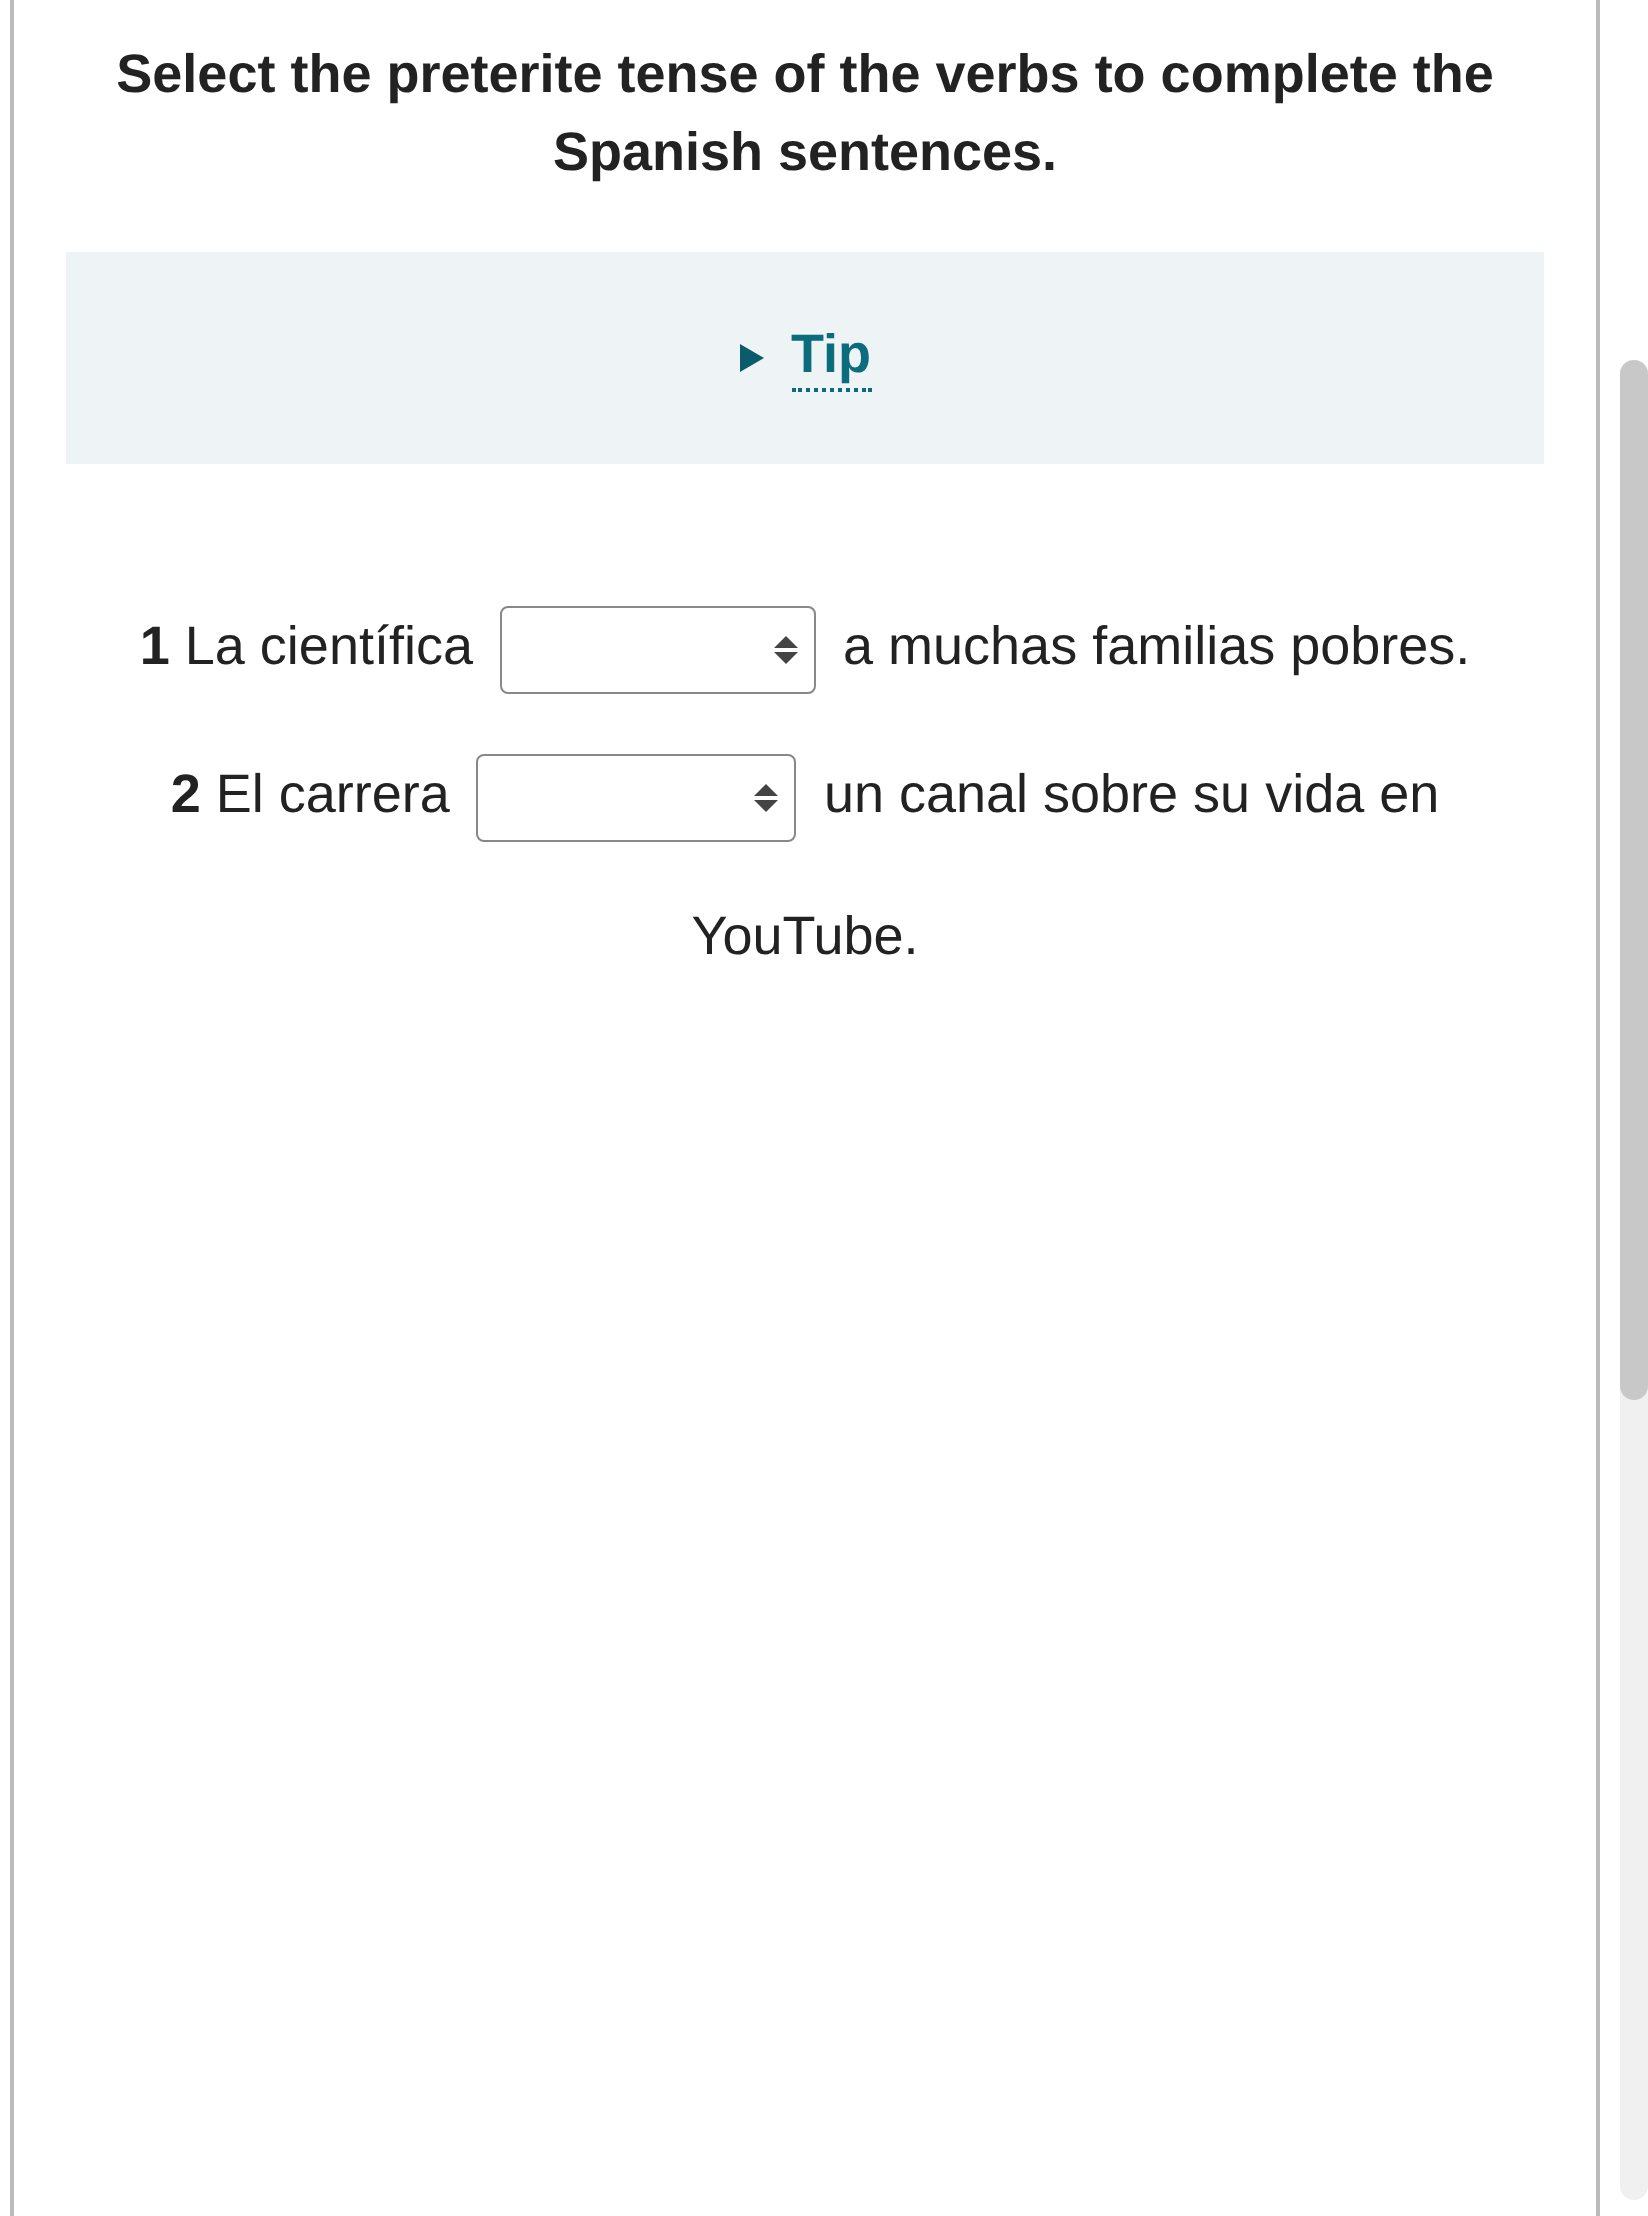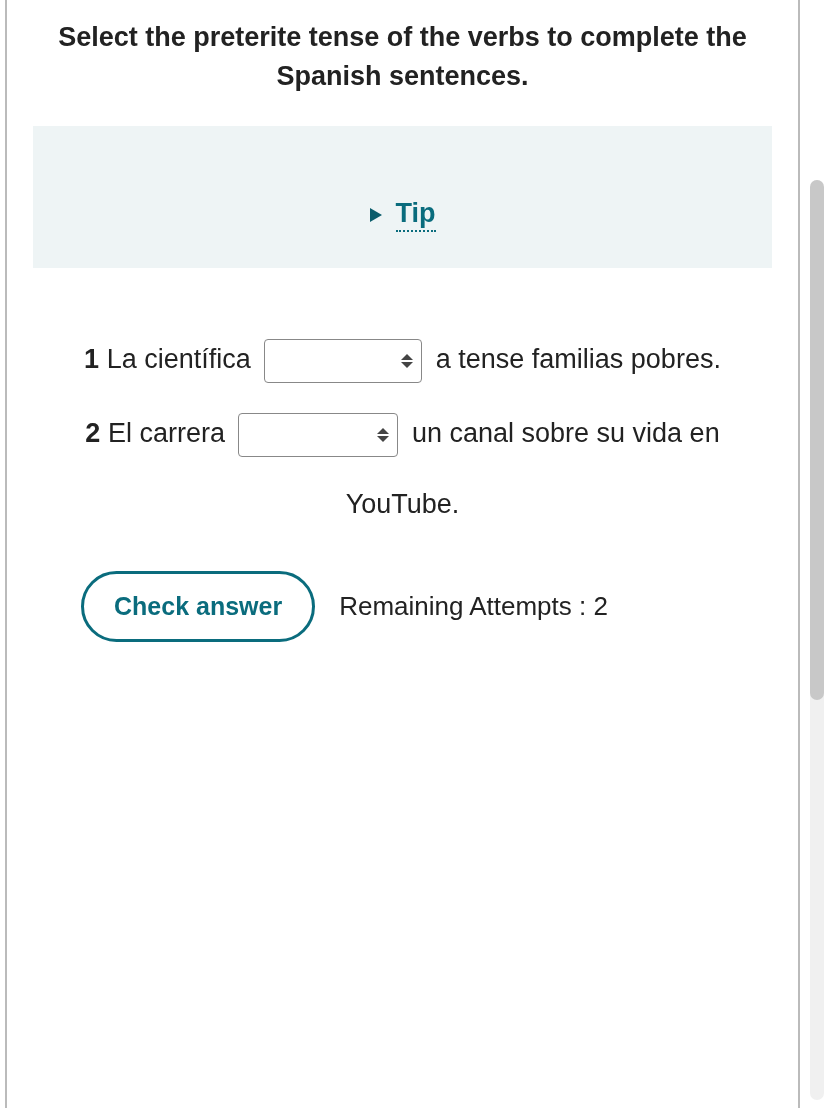--- a/index.html
+++ b/index.html
@@ -55,21 +55,20 @@
     .tip-panel {
       background: #eef4f5;
       padding: 36px 30px;
       margin-bottom: 56px;
     }
     .tip-toggle {
       display: inline-flex;
       align-items: center;
       gap: 14px;
       cursor: pointer;
-      margin-top: 36px;
     }
     .tip-arrow {
       width: 0;
       height: 0;
       border-top: 7px solid transparent;
       border-bottom: 7px solid transparent;
       border-left: 12px solid #0a5c6b;
     }
     .tip-label {
       font-size: 27px;
@@ -168,42 +167,38 @@
 
       <div class="question">
         <span class="qnum">1</span>
         <span>La científica</span>
         <span class="dropdown w1">
           <span class="chevrons">
             <span class="chev-up"></span>
               <span class="chev-down"></span>
           </span>
         </span>
-        <span>a tense familias pobres.</span>
+        <span>a muchas familias pobres.</span>
       </div>
 
       <div class="question">
         <span class="qnum">2</span>
         <span>El carrera</span>
         <span class="dropdown w2">
           <span class="chevrons">
             <span class="chev-up"></span>
               <span class="chev-down"></span>
           </span>
         </span>
         <span>un canal sobre su vida en YouTube.</span>
       </div>
 
 
 
 
     </div>
 
-    <div class="footer-row">
-      <button class="check-button">Check answer</button>
-      <span class="attempts">Remaining Attempts : 2</span>
-    </div>
 
   </div>
 </div>
 
 <div class="scrollbar-track"></div>
 <div class="scrollbar-thumb"></div>
 
 </body></html>

